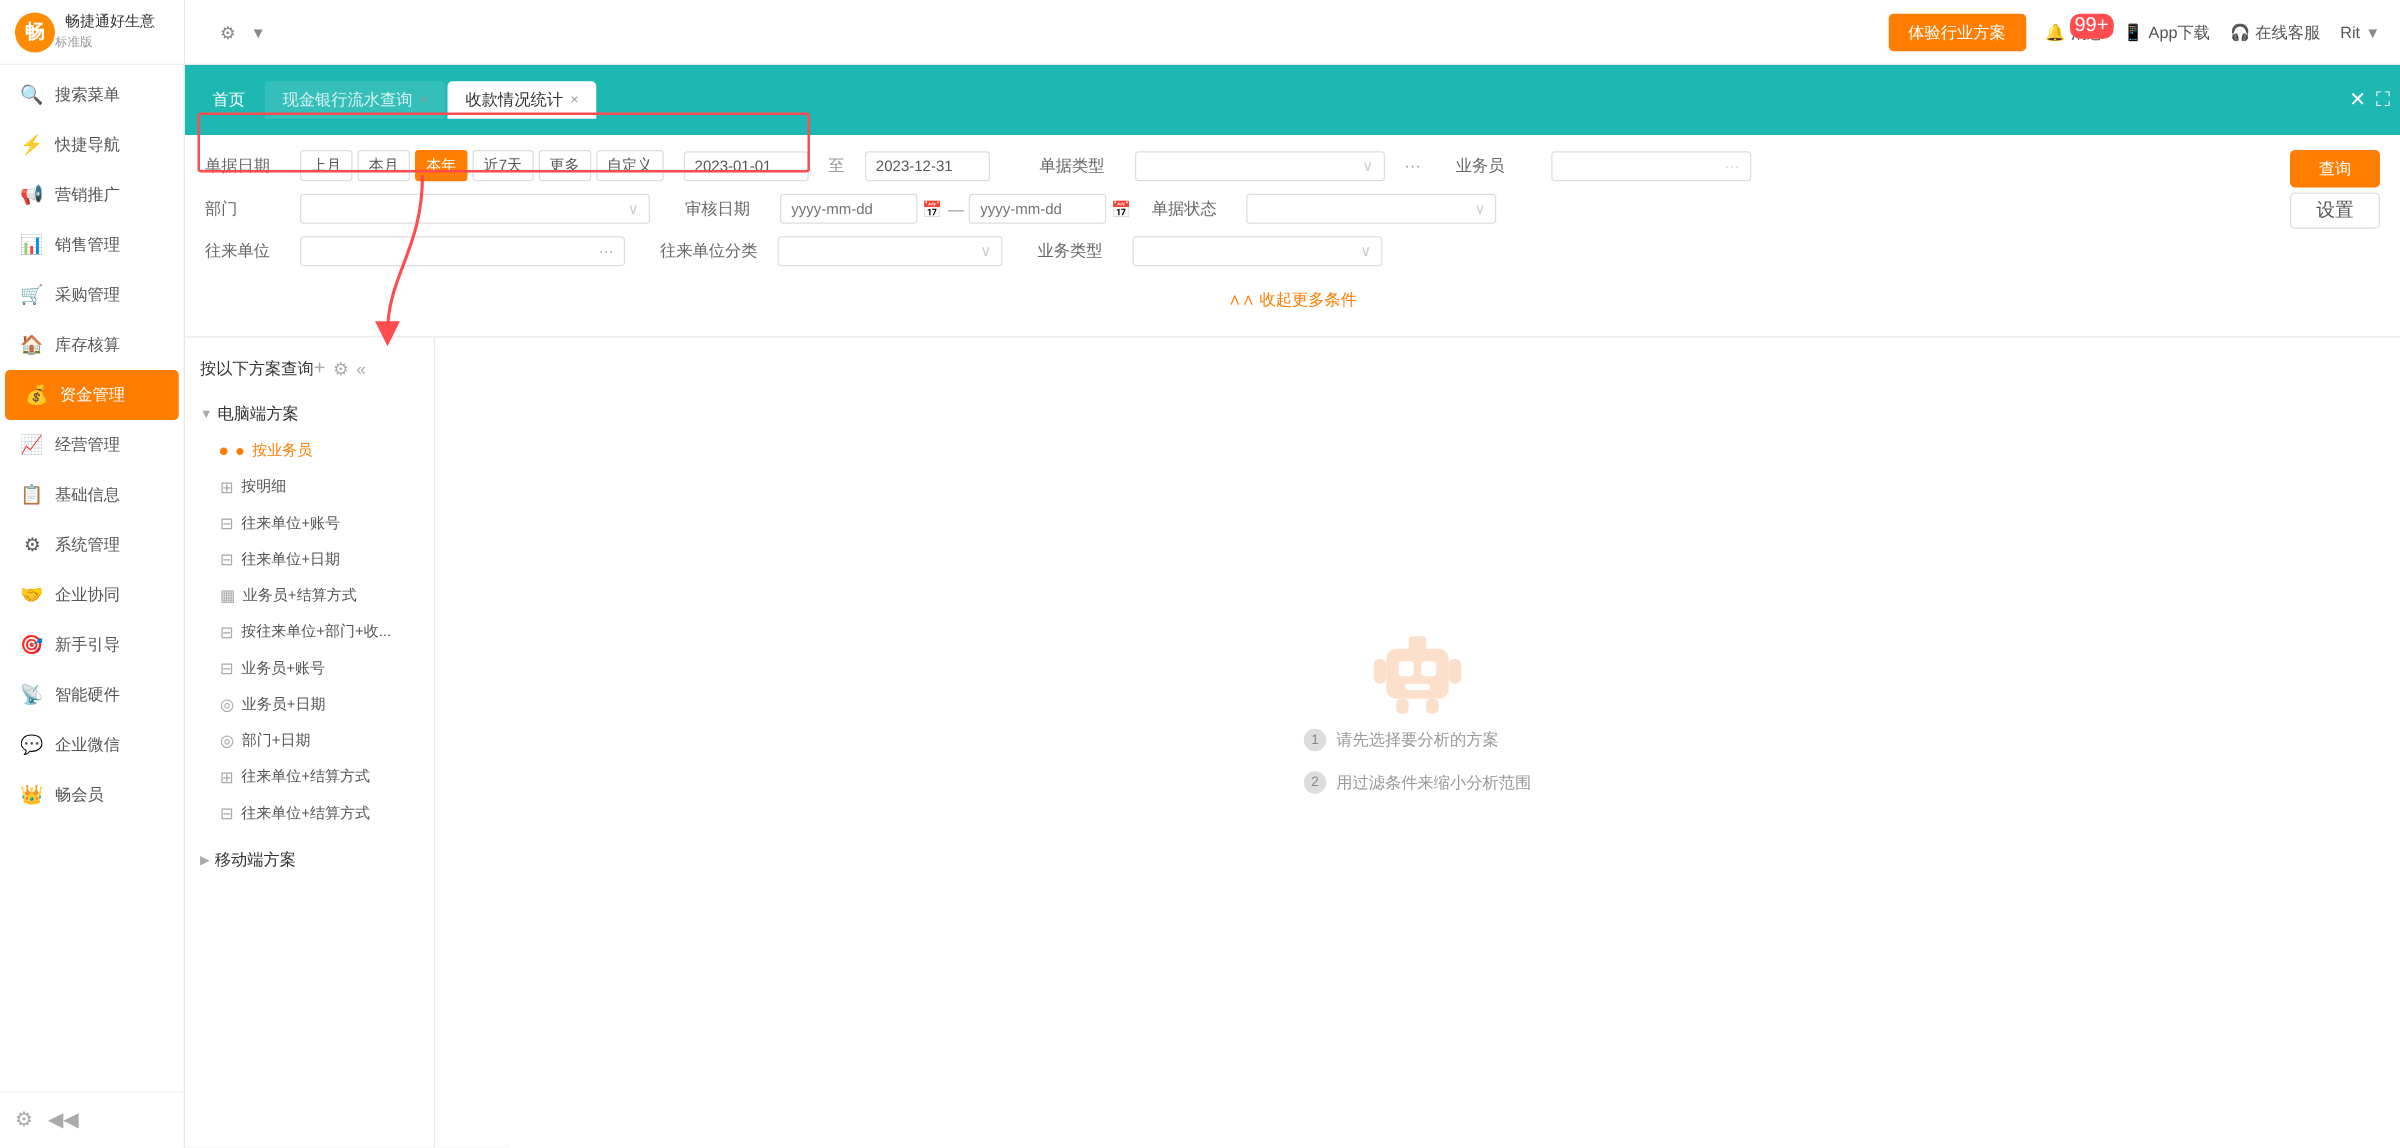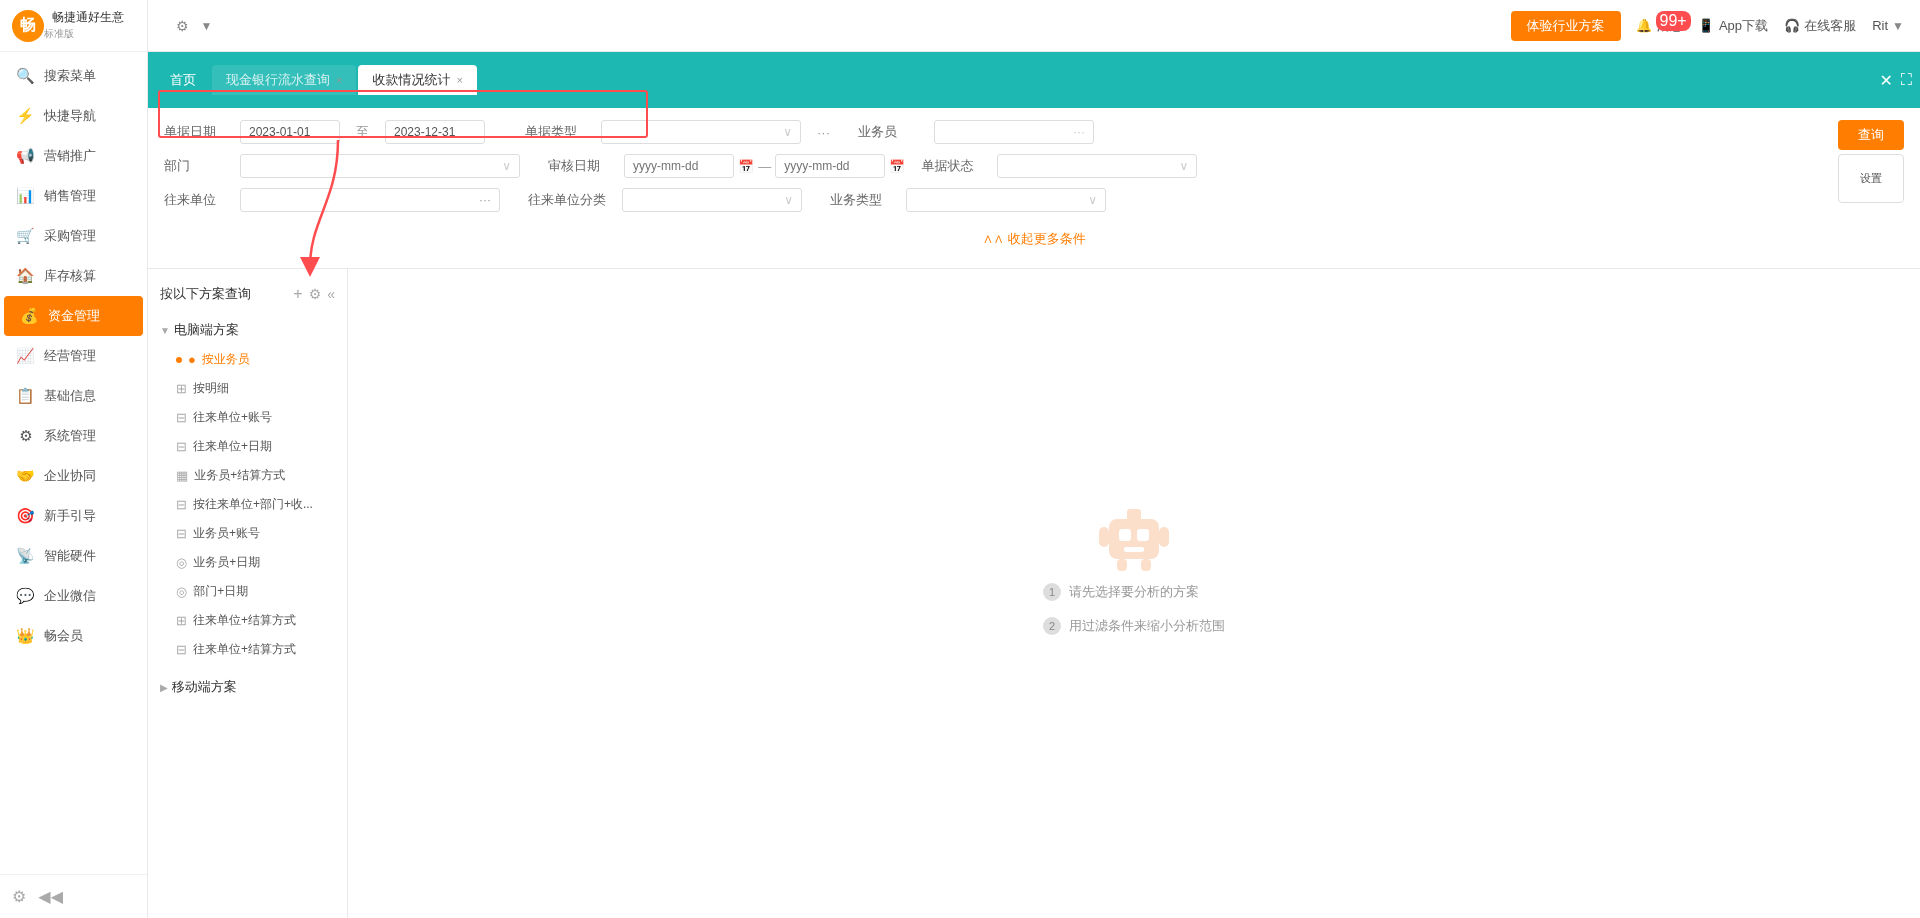--- a/index.html
+++ b/index.html
@@ -99,28 +99,28 @@
     }
     .dept-input {
       border: 1px solid #ddd; border-radius: 3px; padding: 4px 8px; font-size: 12px;
       color: #555; min-width: 300px; background: white; display: flex; align-items: center; justify-content: space-between; cursor: pointer;
     }
     .collapse-btn { text-align: center; padding: 8px; color: #ff7d00; cursor: pointer; font-size: 13px; }
 
     
     .query-actions { display: flex; flex-direction: column; gap: 4px; margin-left: auto; }
     .query-btn { background: #ff7d00; color: white; border: none; border-radius: 4px; padding: 6px 20px; cursor: pointer; font-size: 13px; }
-    .set-btn { background: white; color: #555; border: 1px solid #ddd; border-radius: 4px; padding: 16px 20px; cursor: pointer; font-size: 11px; }
+    .set-btn { background: white; color: #555; border: 1px solid #ddd; border-radius: 4px; padding: 4px 20px; cursor: pointer; font-size: 15px; }
 
     
     .content-wrapper { display: flex; flex: 1; overflow: hidden; }
     .left-panel { width: 200px; background: white; border-right: 1px solid #e8e8e8; overflow-y: auto; padding: 8px 0; }
     .panel-header {
-      display: flex; align-items: center; justify-content: space-between; padding: 8px 12px;
-      font-size: 13px; color: #333; font-weight: 500; gap: 32px;
+      display: flex; align-items: center; justify-content: flex-start; padding: 8px 12px;
+      font-size: 13px; color: #333; font-weight: 500;
     }
     .panel-header-actions { display: flex; align-items: center; gap: 6px; color: #aaa; cursor: pointer; }
     .scheme-group { padding: 4px 0; }
     .scheme-group-title {
       display: flex; align-items: center; padding: 6px 12px; font-size: 13px; color: #333; cursor: pointer;
     }
     .scheme-item {
       display: flex; align-items: center; padding: 6px 12px 6px 28px; font-size: 12px; color: #555; cursor: pointer;
     }
     .scheme-item.active { color: #ff7d00; }
@@ -276,20 +276,28 @@
 
   <div class="page-content">
 
 
     <div class="filter-area">
       <div style="display:flex; align-items:flex-start; gap:28px;">
         <div style="flex:1;">
 
           <div class="filter-row">
             <span class="filter-label">单据日期</span>
+            <div class="filter-control">
+              <button class="date-btn">上月</button>
+              <button class="date-btn">本月</button>
+              <button class="date-btn active">本年</button>
+              <button class="date-btn">近7天</button>
+              <button class="date-btn">更多</button>
+              <button class="date-btn">自定义</button>
+            </div>
             <input class="date-input" value="2023-01-01" readonly="" style="">
             <span style="color:#999;">至</span>
             <input class="date-input" value="2023-12-31" readonly="" style="">
 
             <span style="margin-left:24px;" class="filter-label">单据类型</span>
             <div class="select-control" style="min-width:200px;">
               <span></span>
               <span style="color:#ccc;">∨</span>
             </div>
             <span class="more-dots">···</span>

